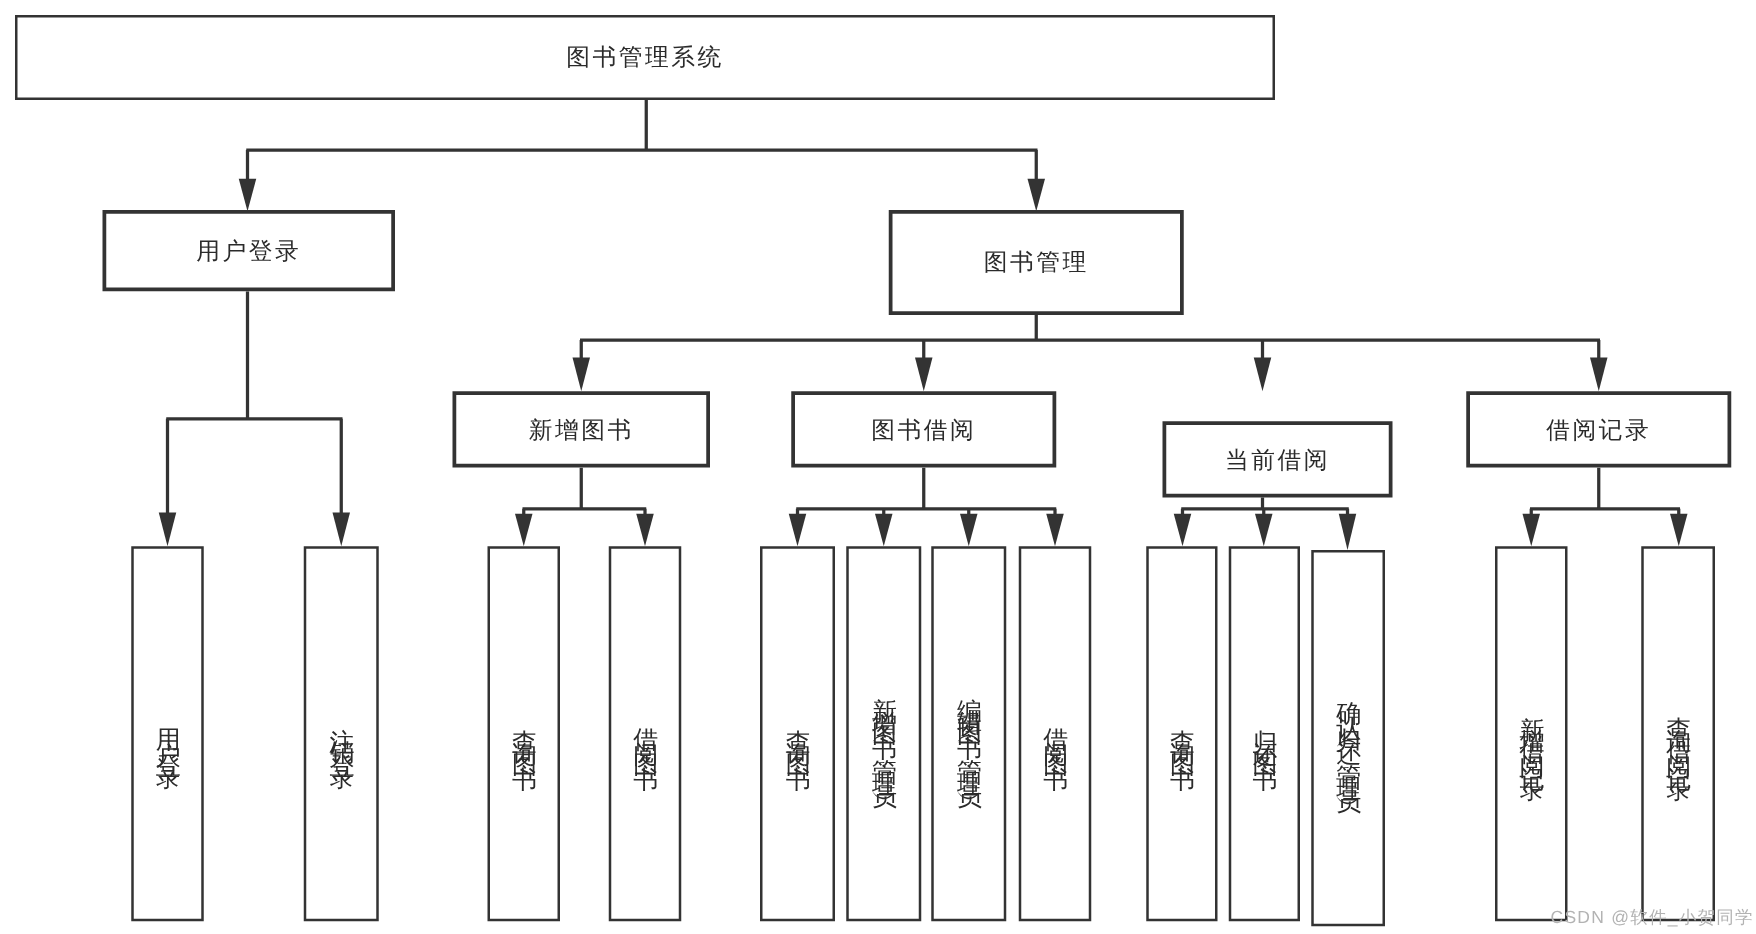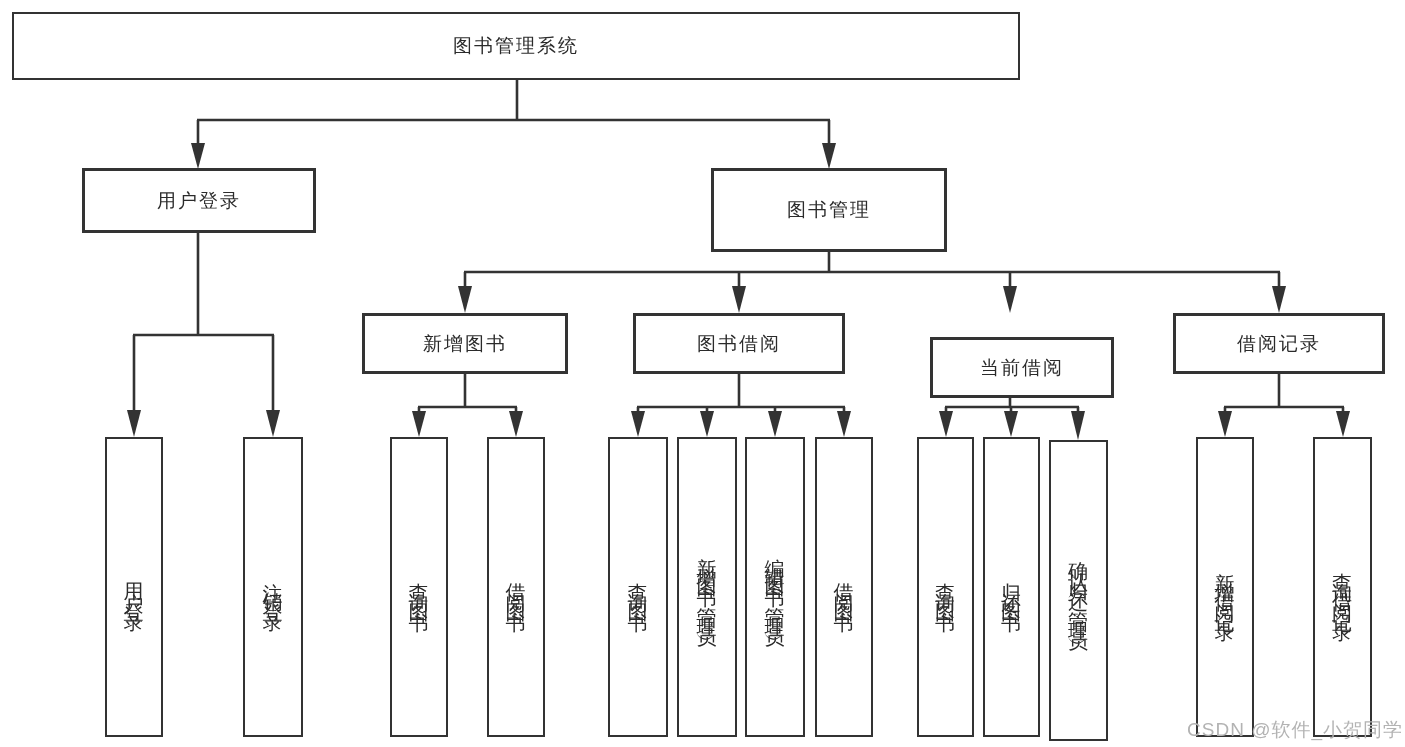--- a/index.html
+++ b/index.html
@@ -43,21 +43,21 @@
     writing-mode: vertical-rl;
     text-orientation: mixed;
     font-size: 20px;
     letter-spacing: 0.5em;
     line-height: 1;
   }
   #watermark {
     position: absolute;
     right: 2px;
     bottom: 4px;
-    font-size: 19px;
+    font-size: 14px;
     color: #b3b3b3;
     letter-spacing: 1px;
     z-index: 5;
     white-space: nowrap;
   }
 </style>
 </head>
 <body>
 
 <div id="canvas">

